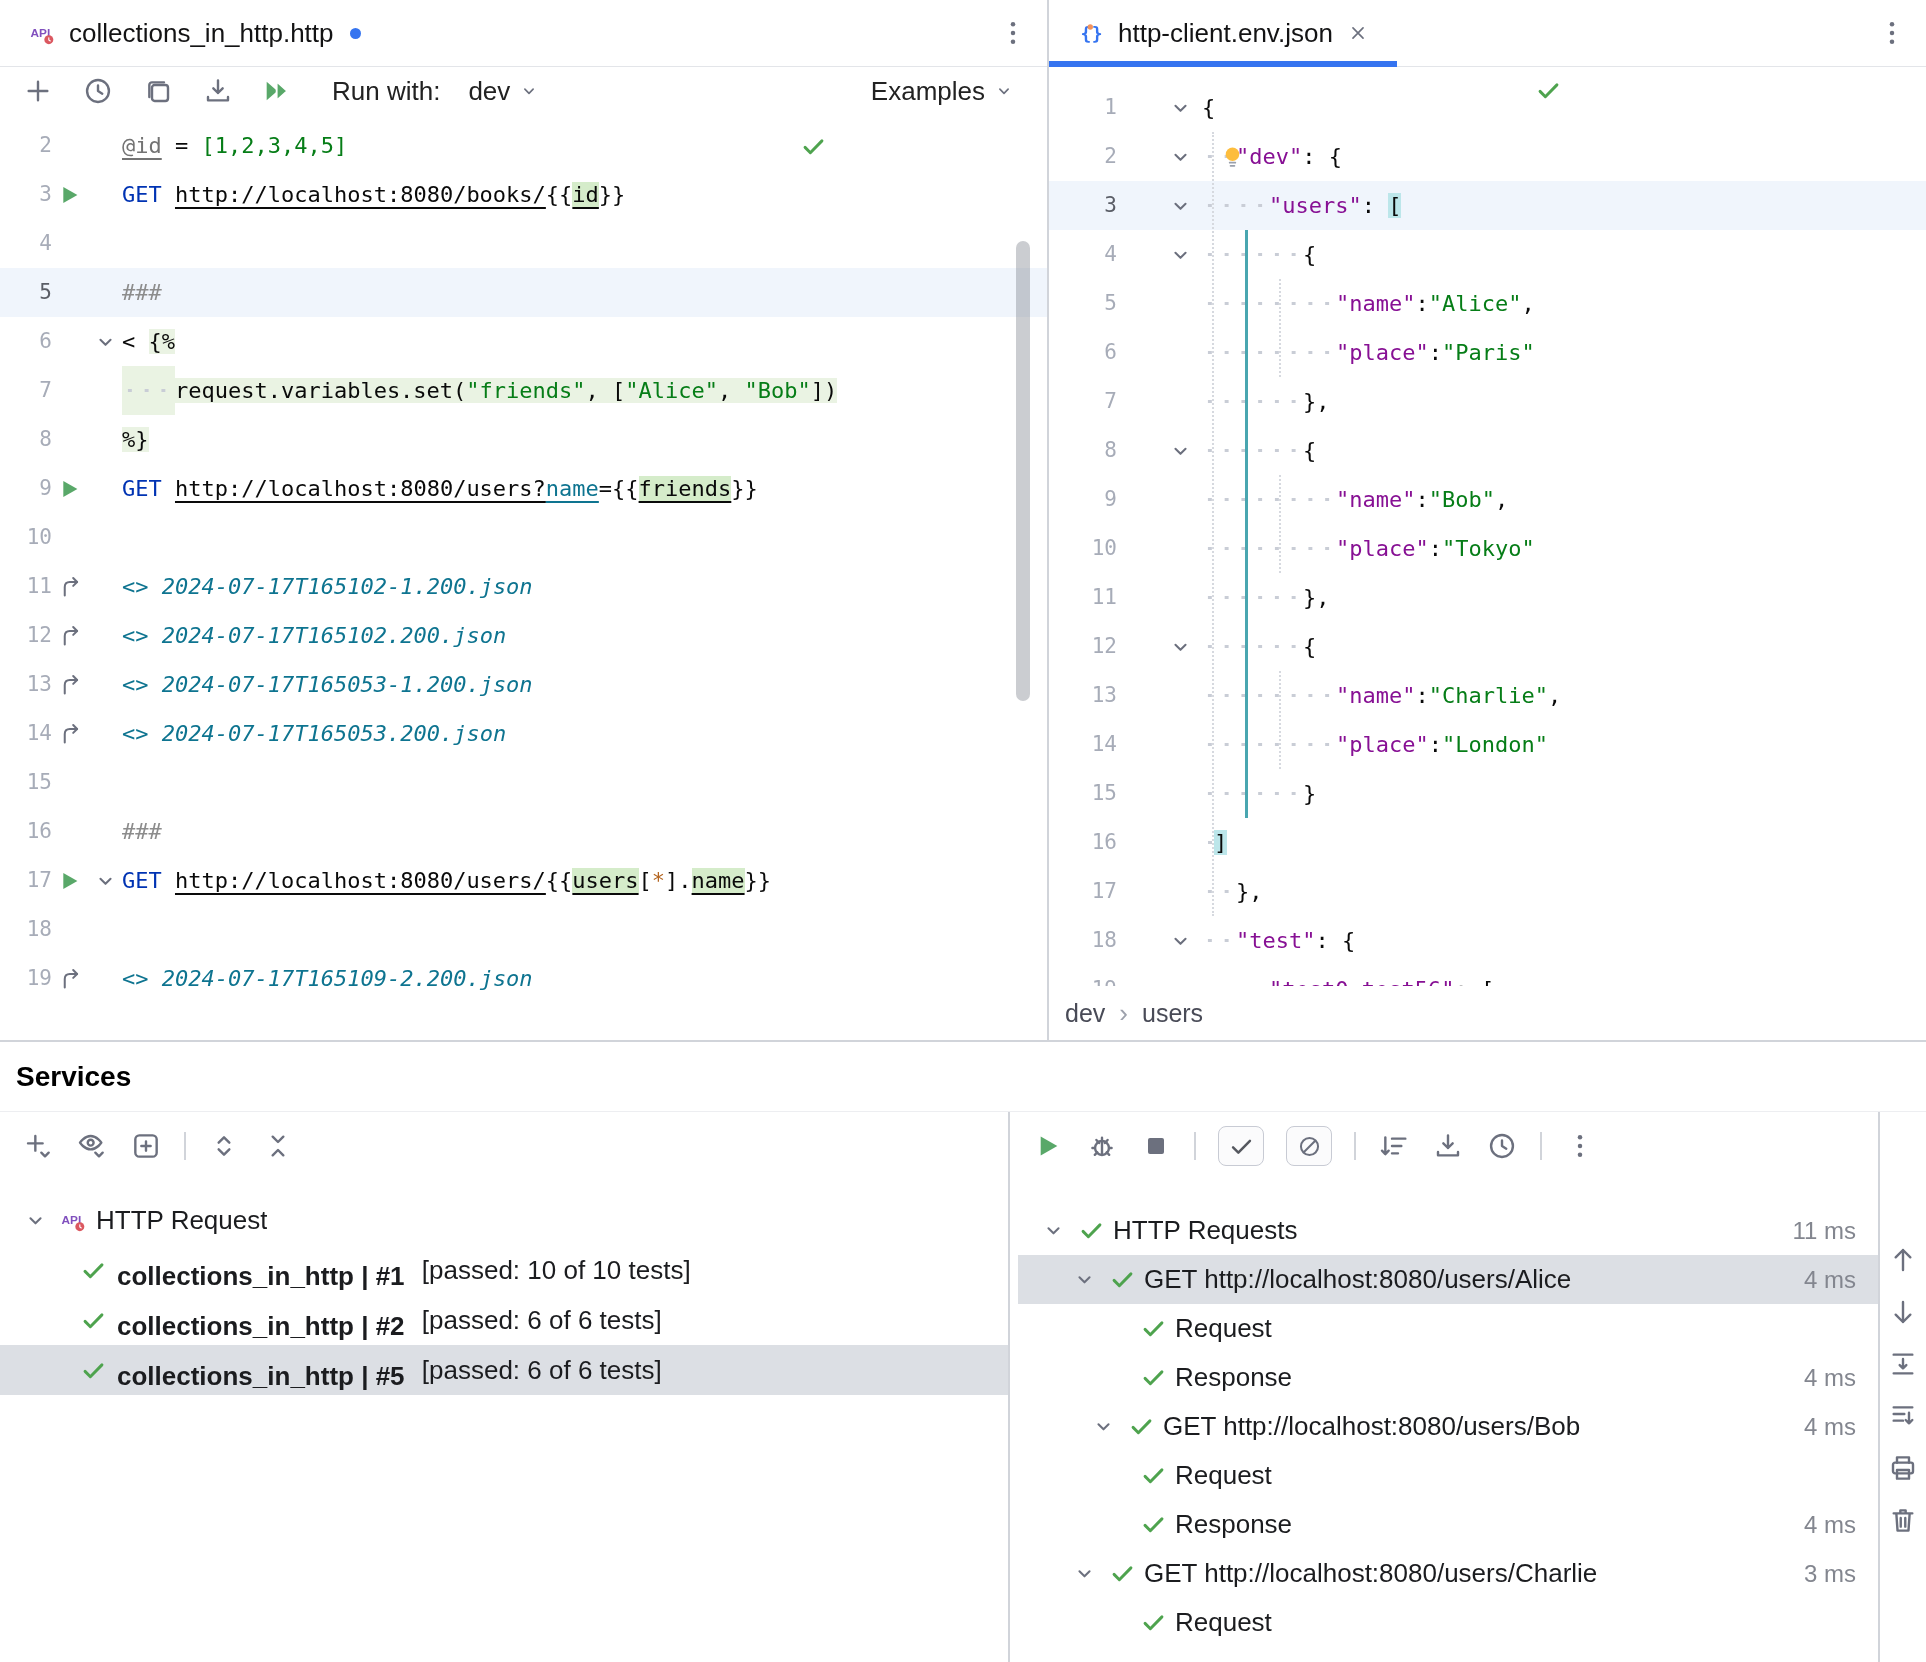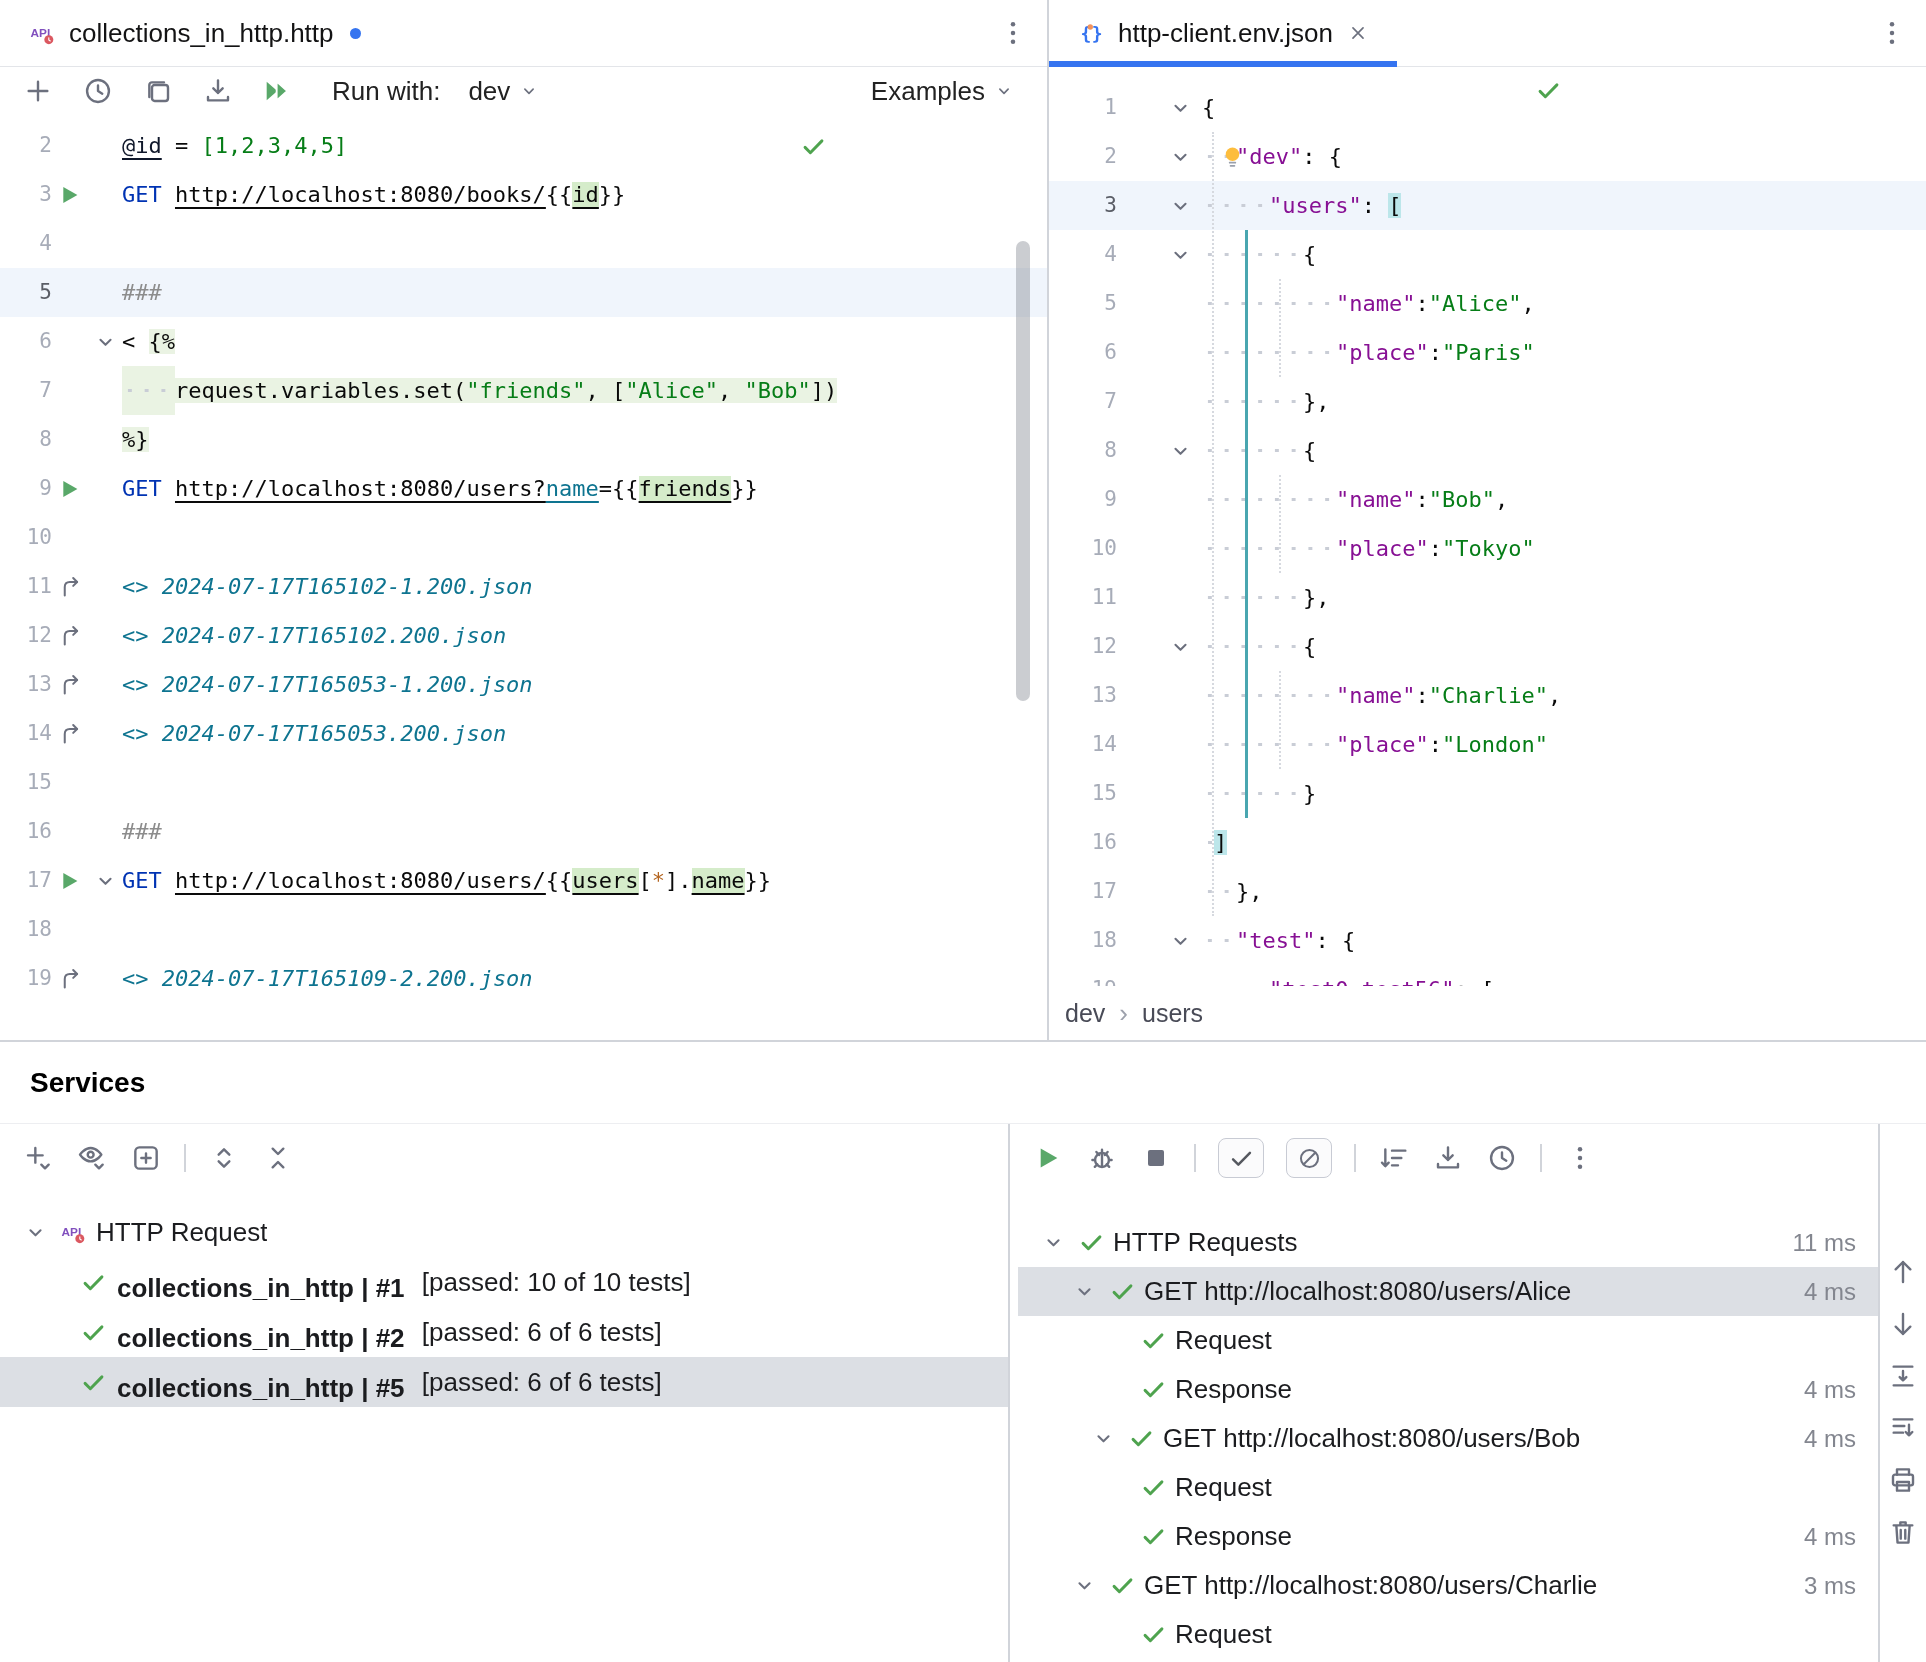--- a/index.html
+++ b/index.html
@@ -43,21 +43,21 @@
   .lnum { position:absolute; left:0; top:0; text-align:right; color:#A7ACB8; font-size:21px; }
   .lnum.cur { color:#5A5D66; }
   .gicon { position:absolute; top:50%; transform:translateY(-50%); cursor:pointer; }
   .codeln { flex:1; white-space:pre; min-width:0; }
   .tk.p     { color:#0A0A0A; }
   .tk.kw    { color:#0033B3; }
   .tk.str   { color:#067D17; }
   .tk.cmt   { color:#8C8C8C; }
   .tk.key   { color:#871094; }
   .tk.url   { color:#0A0A0A; text-decoration:underline; text-decoration-thickness:1.5px; text-underline-offset:5px; }
-  .tk.decl  { color:#0f172a; text-decoration:underline; text-decoration-thickness:1.5px; text-underline-offset:5px; }
+  .tk.decl  { color:#737373; text-decoration:underline; text-decoration-thickness:1.5px; text-underline-offset:5px; }
   .tk.qp    { color:#0E7490; text-decoration:underline; text-decoration-thickness:1.5px; text-underline-offset:5px; }
   .tk.var   { color:#0A0A0A; background:#D5ECCA; text-decoration:underline; text-decoration-thickness:1.5px; text-underline-offset:5px; }
   .tk.star  { color:#B3641F; }
   .tk.resp  { color:#0E7490; font-style:italic; }
   .tk.respm { color:#0E7490; }
   .tk.bg-inj   { background:#EAF3E3; }
   .tk.bg-brace { background:#BCE6EA; }
   .tk.ws { display:inline-block; height:49px; vertical-align:top;
            background-image:radial-gradient(circle 2px at 8px 24.5px, #C9CDD6 95%, transparent 100%);
            background-size:16.75px 49px; background-repeat:repeat-x; }
@@ -65,21 +65,21 @@
   .scope-line { position:absolute; width:3px; background:#49A6B0; z-index:2; }
   .insp { position:absolute; z-index:3; cursor:pointer; }
   .vscroll { position:absolute; right:17px; width:14px; border-radius:7px; background:rgba(125,130,140,.4); z-index:4; }
 
   .crumbs { height:54px; flex:none; display:flex; align-items:center; gap:14px; padding-left:16px; font-size:25px; color:#494B57; }
   .crumb { cursor:pointer; }
   .crumb-sep { color:#9DA1AC; font-size:26px; }
 
   
   .services { display:flex; flex-direction:column; height:620px; }
-  .svc-header { height:82px; flex:none; display:flex; align-items:center; padding-left:30px;
+  .svc-header { height:70px; flex:none; display:flex; align-items:center; padding-left:16px;
                 font-size:28px; font-weight:600; color:#000; border-bottom:1px solid #EDEEF1; }
   .svc-body { flex:1; display:flex; min-height:0; }
   .svc-left { width:1008px; flex:none; display:flex; flex-direction:column; min-width:0; }
   .svc-right { flex:1; display:flex; flex-direction:column; min-width:0; }
   .svc-rail { width:46px; flex:none; display:flex; flex-direction:column; align-items:center; padding-top:132px; gap:20px; }
   .svc-toolbar { height:68px; flex:none; display:flex; align-items:center; gap:22px; padding-left:22px; }
   .tdiv { width:2px; height:28px; background:#D1D4DA; flex:none; }
   .tbtn { width:46px; height:40px; border:1.5px solid #C8CBD4; border-radius:8px; display:inline-flex;
           align-items:center; justify-content:center; background:#FBFBFC; cursor:pointer; flex:none; }
   .svc-tree { flex:1; overflow:hidden; }

